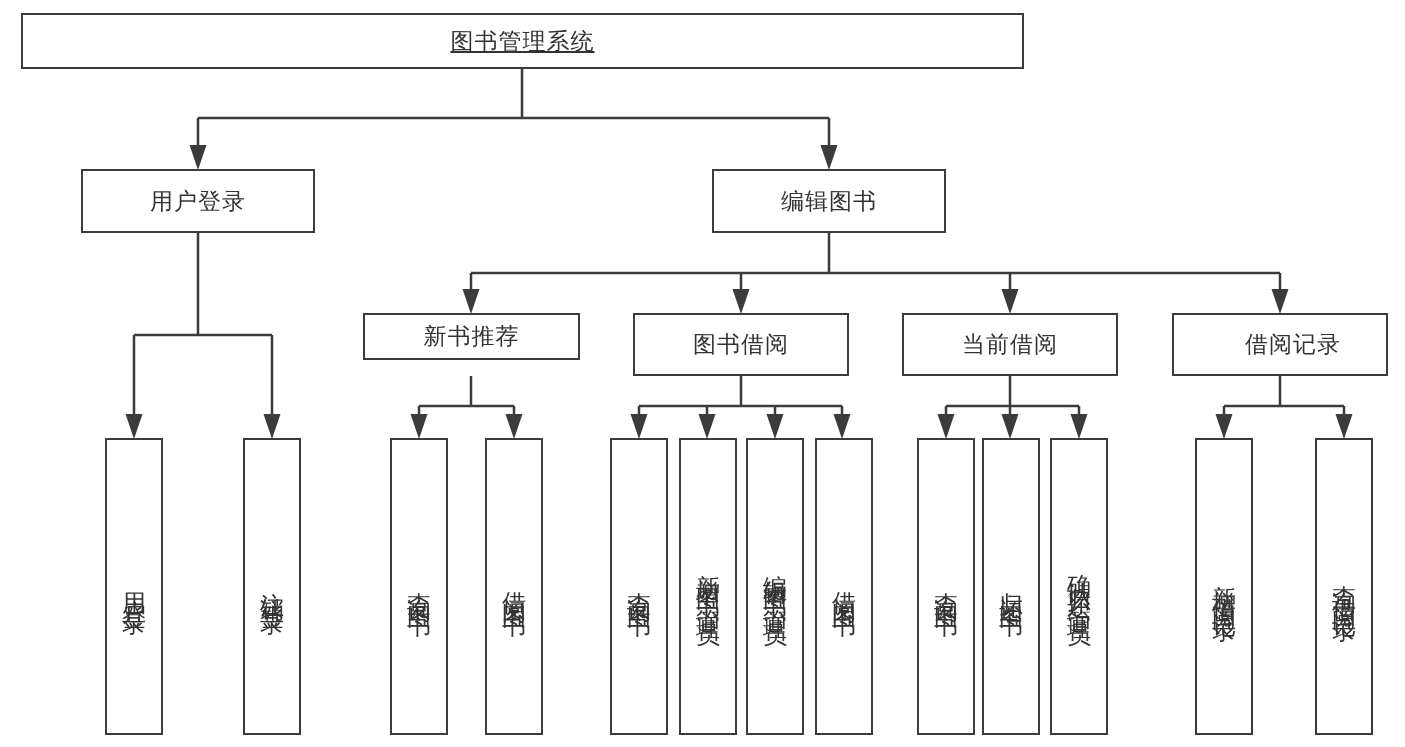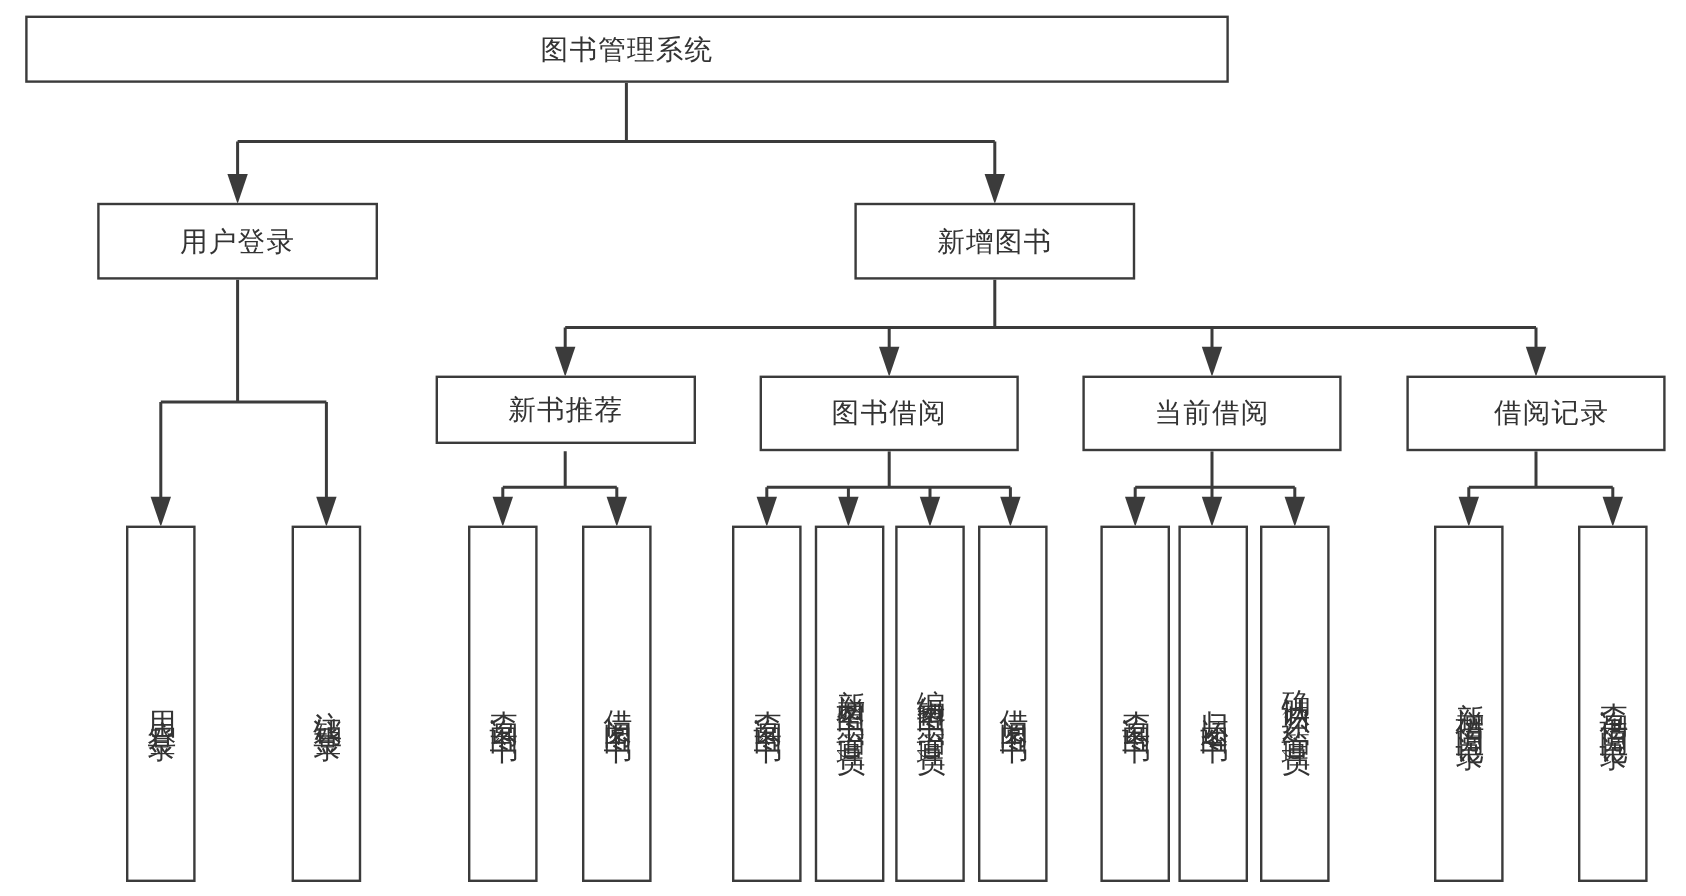--- a/index.html
+++ b/index.html
@@ -92,26 +92,26 @@
       <polygon points="766.5,414 783.5,414 775,439"></polygon>
       <polygon points="833.5,414 850.5,414 842,439"></polygon>
       <polygon points="937.5,414 954.5,414 946,439"></polygon>
       <polygon points="1001.5,414 1018.5,414 1010,439"></polygon>
       <polygon points="1070.5,414 1087.5,414 1079,439"></polygon>
       <polygon points="1215.5,414 1232.5,414 1224,439"></polygon>
       <polygon points="1335.5,414 1352.5,414 1344,439"></polygon>
     </g>
   </svg>
 
-  <div class="node h-node" style="left:21px; top:13px; width:1003px; height:56px;">图书管理系统</div>
+  <div class="node h-node" style="left:21px; top:13px; width:1003px; height:56px;text-decoration:underline;">图书管理系统</div>
 
   <div class="node h-node" style="left:81px; top:169px; width:234px; height:64px;">用户登录</div>
-  <div class="node h-node" style="left:712px; top:169px; width:234px; height:64px;">新增图书</div>
+  <div class="node h-node" style="left:712px; top:169px; width:234px; height:64px;">编辑图书</div>
 
-  <div class="node h-node" style="left:363px; top:313px; width:217px; height:57px;">新书推荐</div>
+  <div class="node h-node" style="left:363px; top:313px; width:217px; height:47px;">新书推荐</div>
   <div class="node h-node" style="left:902px; top:313px; width:216px; height:63px;">当前借阅</div>
   <div class="node h-node" style="left:633px; top:313px; width:216px; height:63px;">图书借阅</div>
   <div class="node h-node" style="left:1172px; top:313px; width:216px; height:63px;padding-left:26px;">借阅记录</div>
 
   <div class="node leaf" style="left:105px; top:438px; width:58px; height:297px;">用户登录</div>
   <div class="node leaf" style="left:243px; top:438px; width:58px; height:297px;">注销登录</div>
 
   <div class="node leaf" style="left:390px; top:438px; width:58px; height:297px;">查询图书</div>
   <div class="node leaf" style="left:485px; top:438px; width:58px; height:297px;">借阅图书</div>
 

